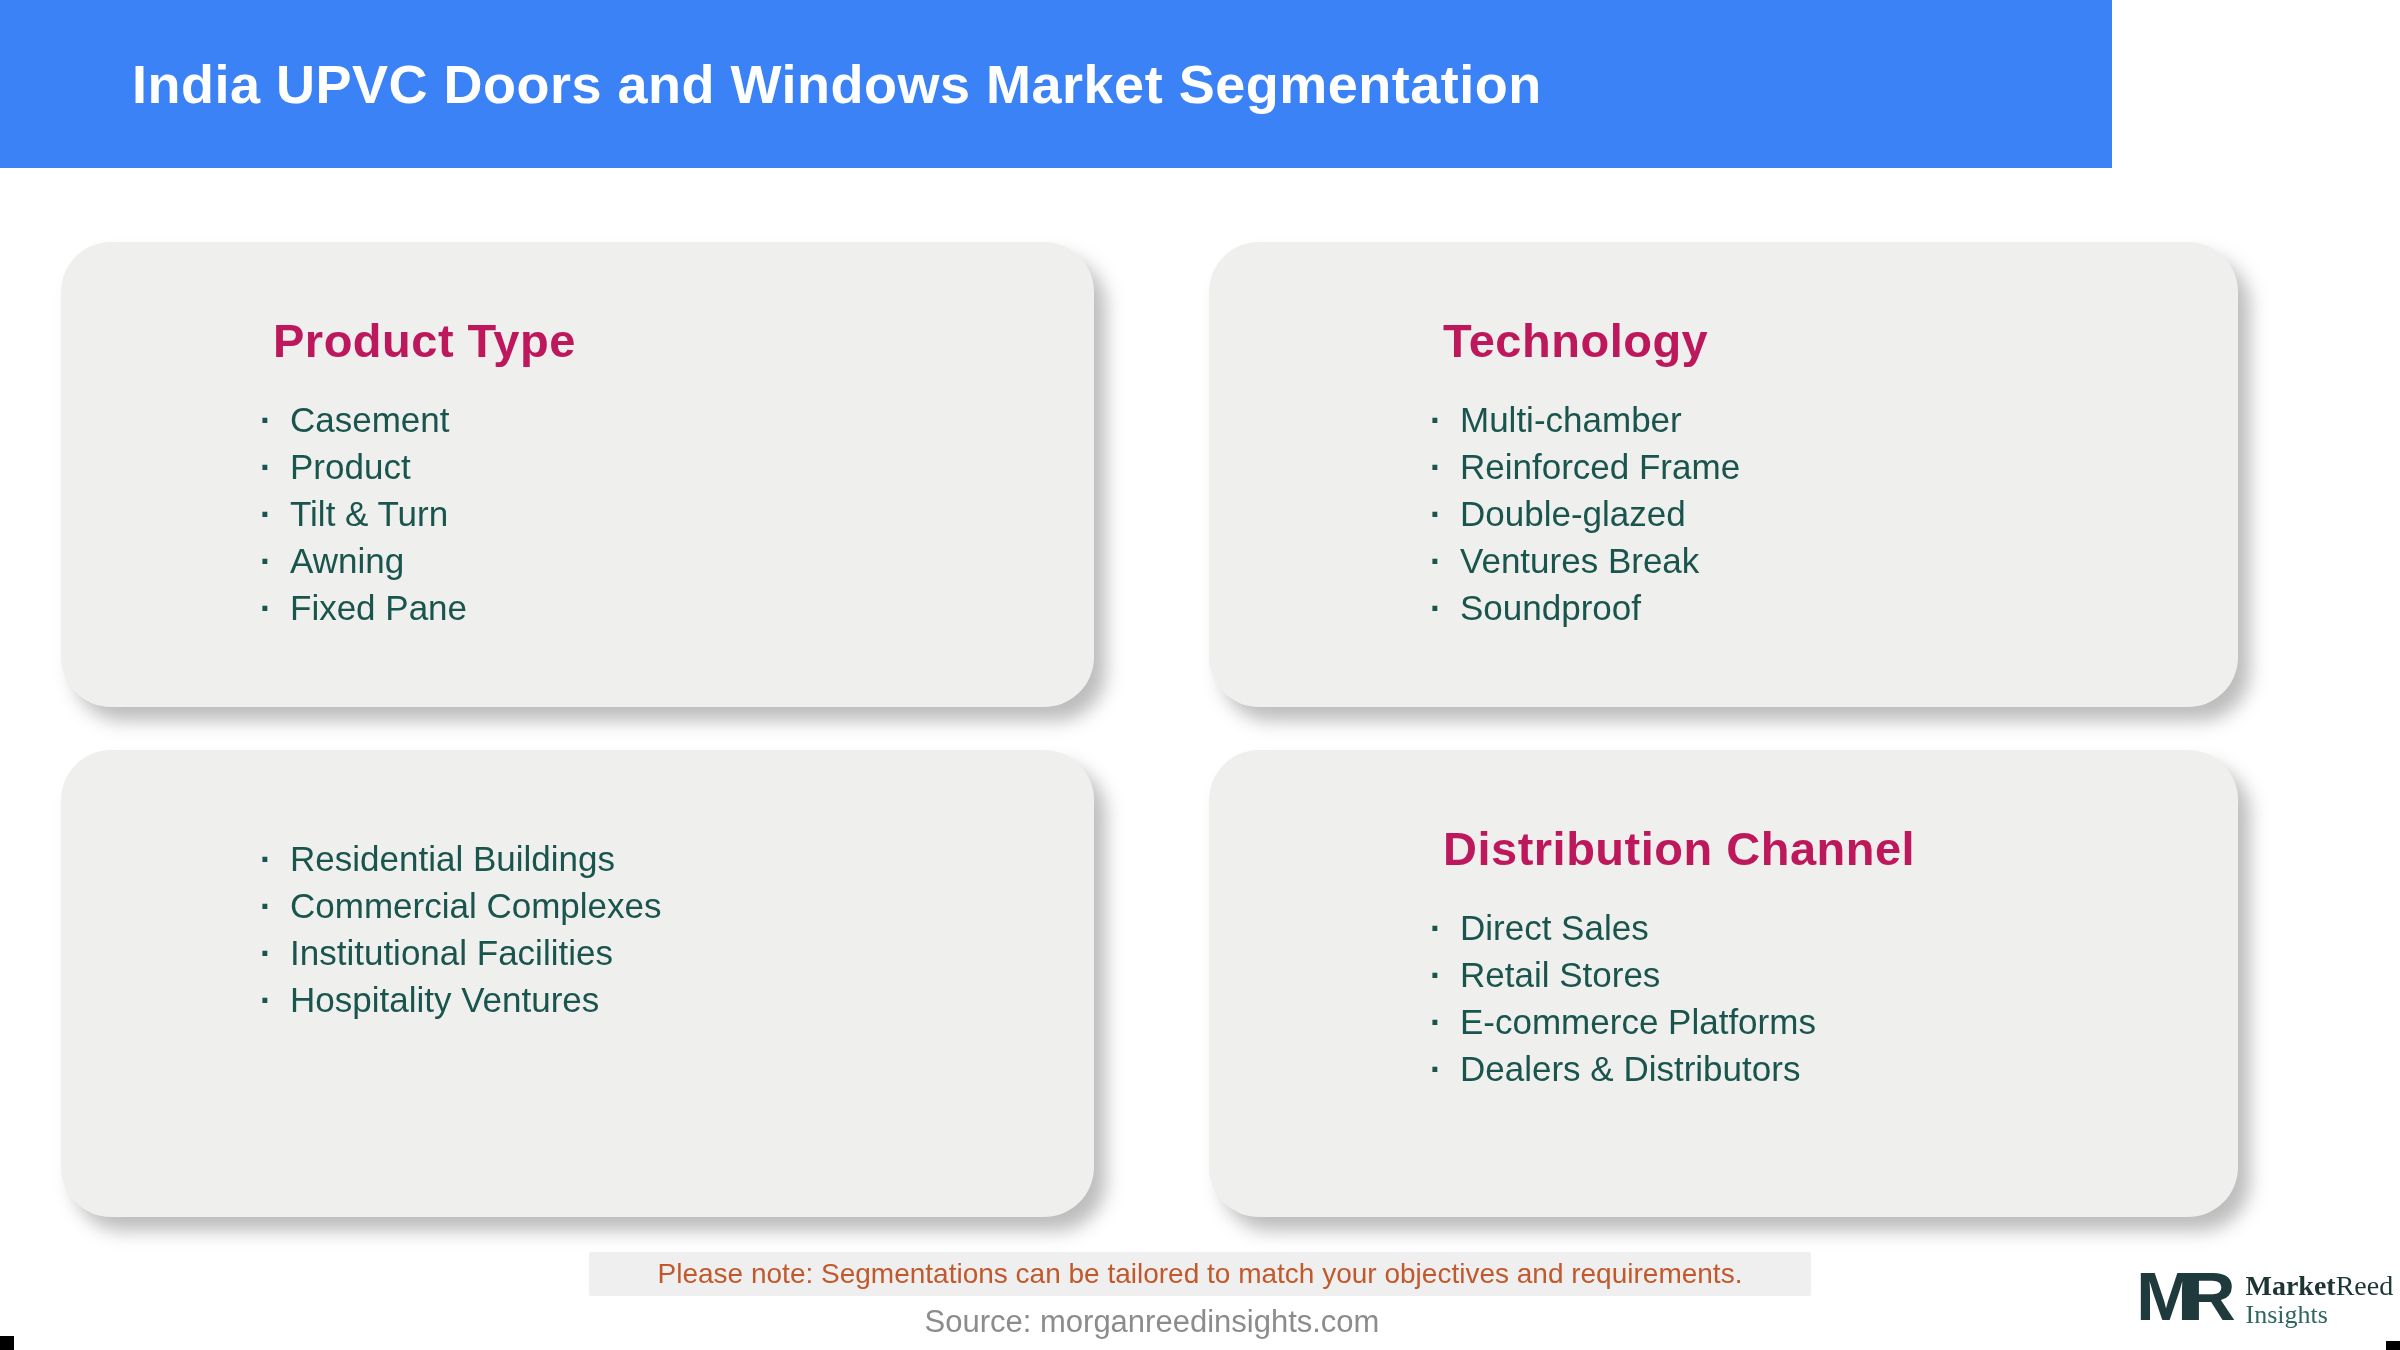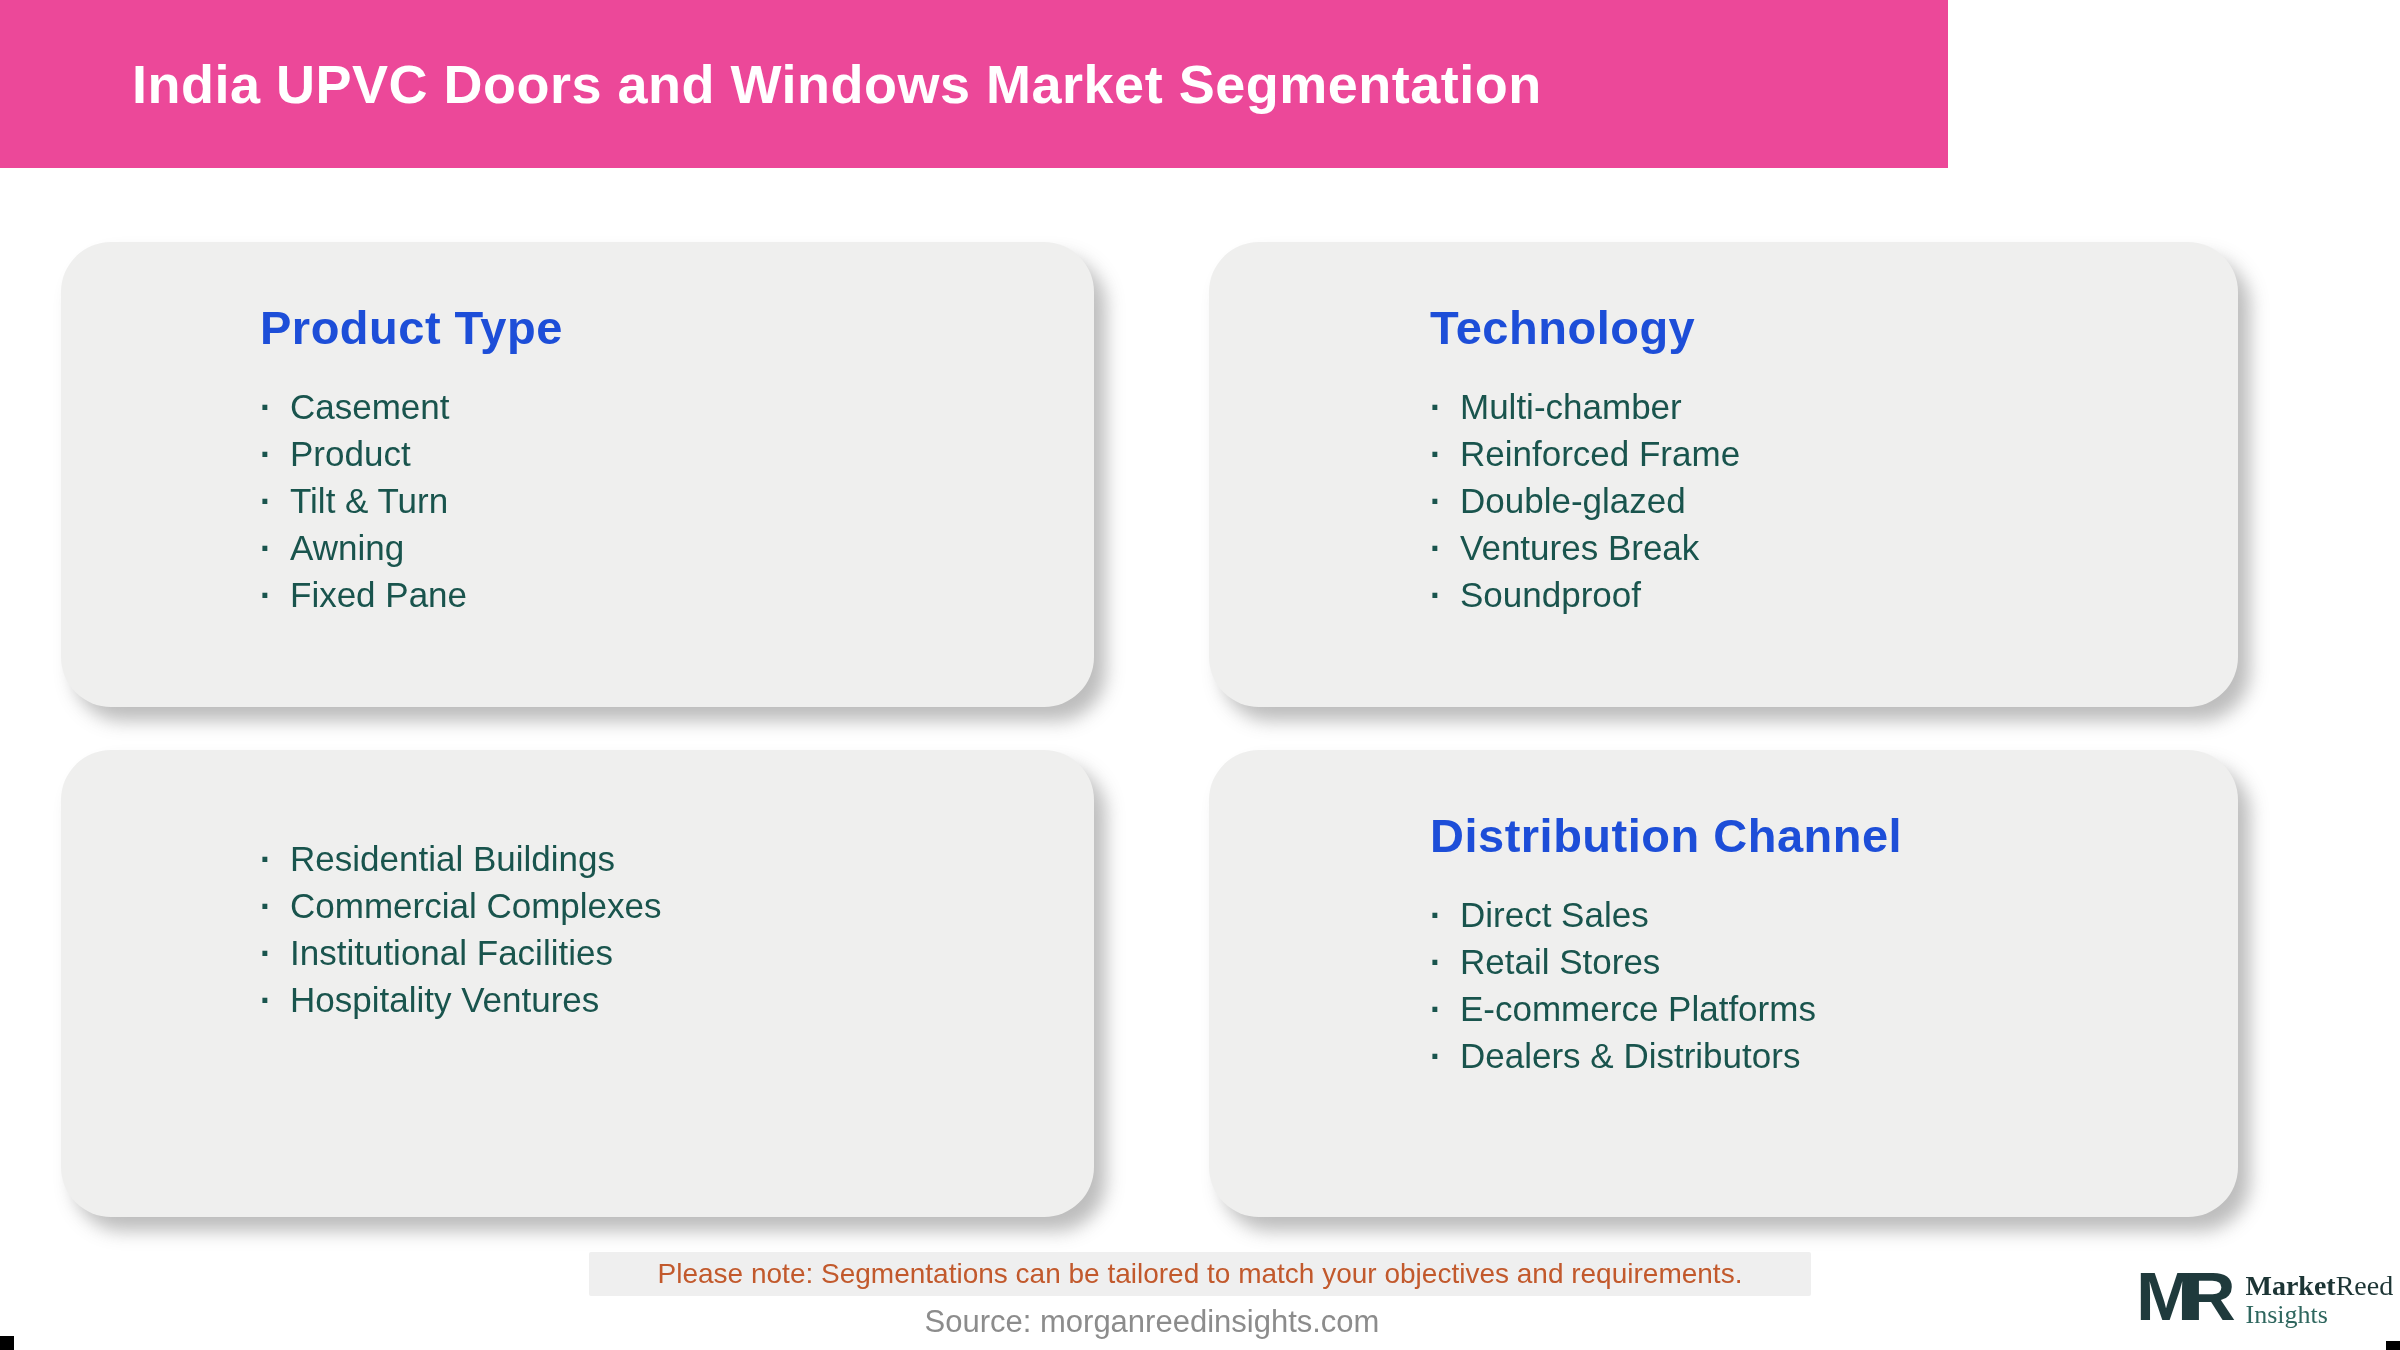--- a/index.html
+++ b/index.html
@@ -4,41 +4,41 @@
 <style>
   html,body{margin:0;padding:0;}
   body{
     width:2400px;height:1350px;position:relative;overflow:hidden;
     background:#ffffff;
     font-family:"Liberation Sans", sans-serif;
     -webkit-font-smoothing:antialiased;
   }
   
   .header{
-    position:absolute;left:0;top:0;width:1948px;height:168px;
-    background:#ec4899;display:flex;align-items:center;
+    position:absolute;left:0;top:0;width:2112px;height:168px;
+    background:#3b82f6;display:flex;align-items:center;
   }
   .header-title{
     margin-left:132px;color:#ffffff;font-size:54px;font-weight:bold;
     letter-spacing:0.5px;
   }
   
   .card{
     position:absolute;background:#efefee;border-radius:50px;
     box-shadow:12px 14px 18px rgba(90,90,90,0.40);
   }
   .card-tl{left:61px;top:242px;width:1033px;height:465px;}
   .card-tr{left:1209px;top:242px;width:1029px;height:465px;}
   .card-bl{left:61px;top:750px;width:1033px;height:467px;}
   .card-br{left:1209px;top:750px;width:1029px;height:467px;}
   .card-inner{padding:58px 50px 0 199px;}
   .card-tr .card-inner,.card-br .card-inner{padding-left:221px;}
   .card-title{
-    color:#1d4ed8;font-size:47px;font-weight:bold;line-height:56px;
-    letter-spacing:0.5px;margin:0;
+    color:#be185d;font-size:47px;font-weight:bold;line-height:56px;
+    letter-spacing:0.5px;margin:13px;
   }
   .card-list{
     list-style:none;margin:27px 0 0 0;padding:0;
     color:#19544d;font-size:35px;line-height:47px;font-weight:400;
   }
   .card-list li::before{
     content:"\00B7";display:inline-block;width:30px;
     font-weight:bold;color:#19544d;
   }
   

